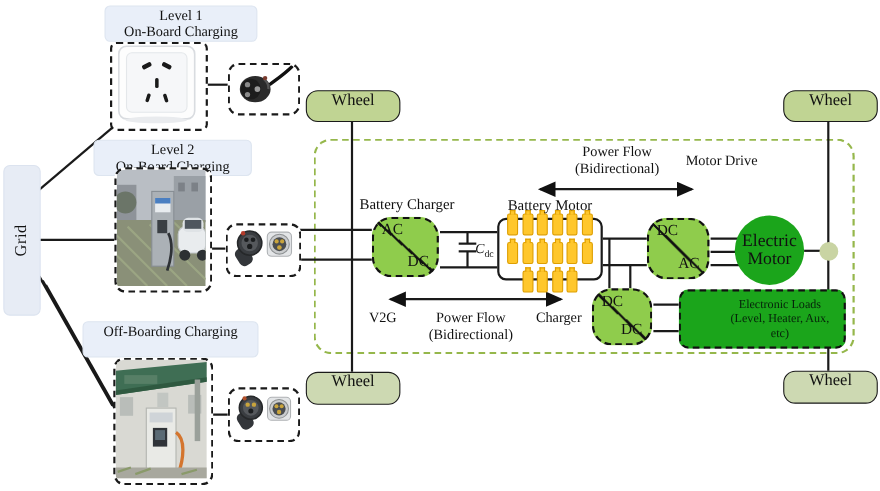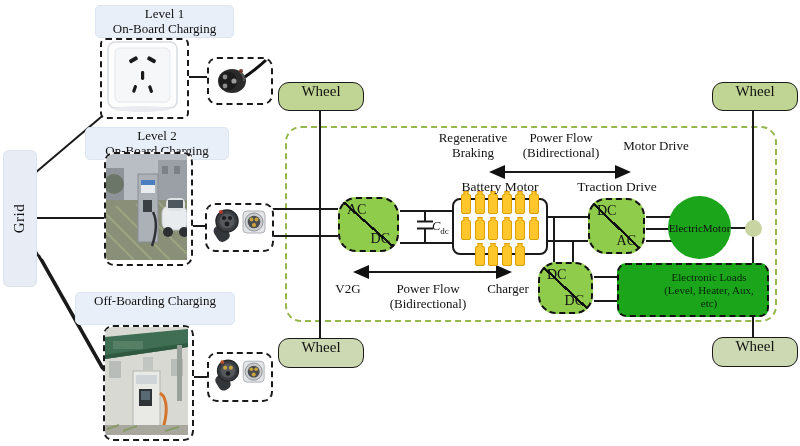--- a/index.html
+++ b/index.html
@@ -37,22 +37,22 @@
   .flowlabel{font-size:13px;text-align:center;z-index:3;line-height:14.5px;}
 
   .pack{background:#fff;border:2.4px solid #1a1a1a;border-radius:8px;z-index:2;
         display:flex;flex-wrap:wrap;column-gap:3.5px;row-gap:1px;
         padding:1px 4px 0 4px;justify-content:center;align-content:center;box-sizing:border-box;}
   .cell{width:8px;height:18px;background:#FFC72C;border:1px solid #DE9F00;border-radius:2px;
         position:relative;margin-top:5px;}
   .cell::before{content:'';position:absolute;top:-4px;left:50%;transform:translateX(-50%);
         width:3px;height:3px;background:#FFC72C;border:1px solid #DE9F00;border-bottom:none;}
 
-  .motor{background:#1BA51B;border-radius:50%;z-index:2;display:flex;
-         align-items:center;justify-content:center;font-size:11px;line-height:16px;}
+  .motor{background:#1BA51B;border-radius:50%;z-index:2;display:flex;flex-direction:column;
+         align-items:center;justify-content:center;font-size:16px;line-height:16px;}
   .axle{background:#C9D4A3;border-radius:50%;z-index:2;}
 
   .loads{background:#1BA51B;border:2.4px dashed #111;border-radius:9px;z-index:2;
          font-size:11px;line-height:13px;text-align:center;color:#06230a;
          display:flex;flex-direction:column;align-items:center;justify-content:center;}
 
   .capl{z-index:3;font-size:12.5px;}
   .capl i{font-style:italic;}
   .capl sub{font-size:9px;}
 </style>
@@ -231,42 +231,39 @@
     </div>
   <div class="abs wheel bot" style="left:278px;top:338px;width:84px;height:28px;">
     <span>Wheel</span>
     </div>
   <div class="abs wheel bot" style="left:712px;top:337px;width:84px;height:28px;">
     <span>Wheel</span>
     </div>
 
   <div class="abs boundary" style="left:285px;top:126px;width:488px;height:192px;"></div>
 
-  <div class="abs flowlabel" style="left:423px;top:131px;width:100px;">
-    <div>Regenerative</div>
-      <div>Braking</div>
-    </div>
   <div class="abs flowlabel" style="left:506px;top:131px;width:110px;">
     <div>Power Flow</div>
       <div>(Bidirectional)</div>
     </div>
   <div class="abs flowlabel" style="left:606px;top:139px;width:100px;">
     <div>Motor Drive</div>
     </div>
   <div class="abs flowlabel" style="left:318px;top:282px;width:60px;">
     <div>V2G</div>
     </div>
   <div class="abs flowlabel" style="left:373px;top:282px;width:110px;">
     <div>Power Flow</div>
       <div>(Bidirectional)</div>
     </div>
   <div class="abs flowlabel" style="left:478px;top:282px;width:60px;">
     <div>Charger</div>
     </div>
 
+  <div class="abs complabel" style="left:309px;top:178px;width:122px;">Battery Charger</div>
   <div class="abs conv" style="left:338px;top:197px;width:57px;height:51px;">
     <span class="tl">AC</span>
     <span class="br">DC</span>
   </div>
 
   <div class="abs capl" style="left:432px;top:219px;"><i>C</i><sub>dc</sub></div>
 
   <div class="abs complabel" style="left:440px;top:179px;width:120px;">Battery Motor</div>
   <div class="abs pack" style="left:452px;top:198px;width:96px;height:57px;">
       <div class="cell"></div>
@@ -280,21 +277,20 @@
       <div class="cell"></div>
       <div class="cell"></div>
       <div class="cell"></div>
       <div class="cell"></div>
       <div class="cell"></div>
       <div class="cell"></div>
       <div class="cell"></div>
       <div class="cell"></div>
     </div>
 
-  <div class="abs complabel" style="left:557px;top:179px;width:120px;">Traction Drive</div>
   <div class="abs conv" style="left:588px;top:198px;width:53px;height:52px;">
     <span class="tl">DC</span>
     <span class="br">AC</span>
   </div>
 
   <div class="abs conv" style="left:538px;top:262px;width:51px;height:48px;">
     <span class="tl">DC</span>
     <span class="br">DC</span>
   </div>
 

